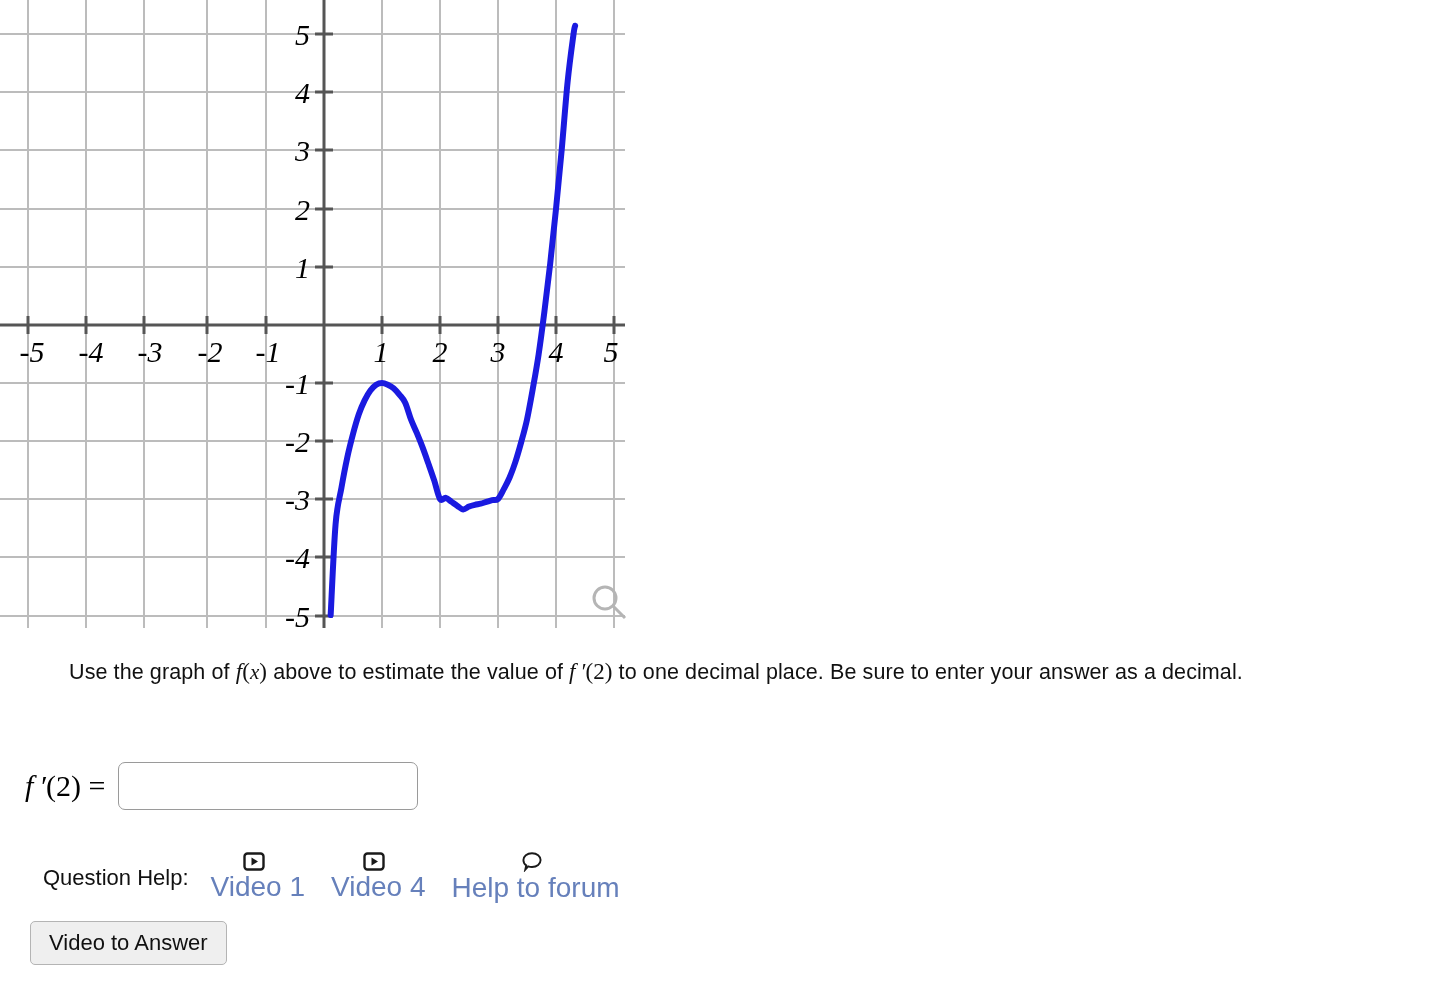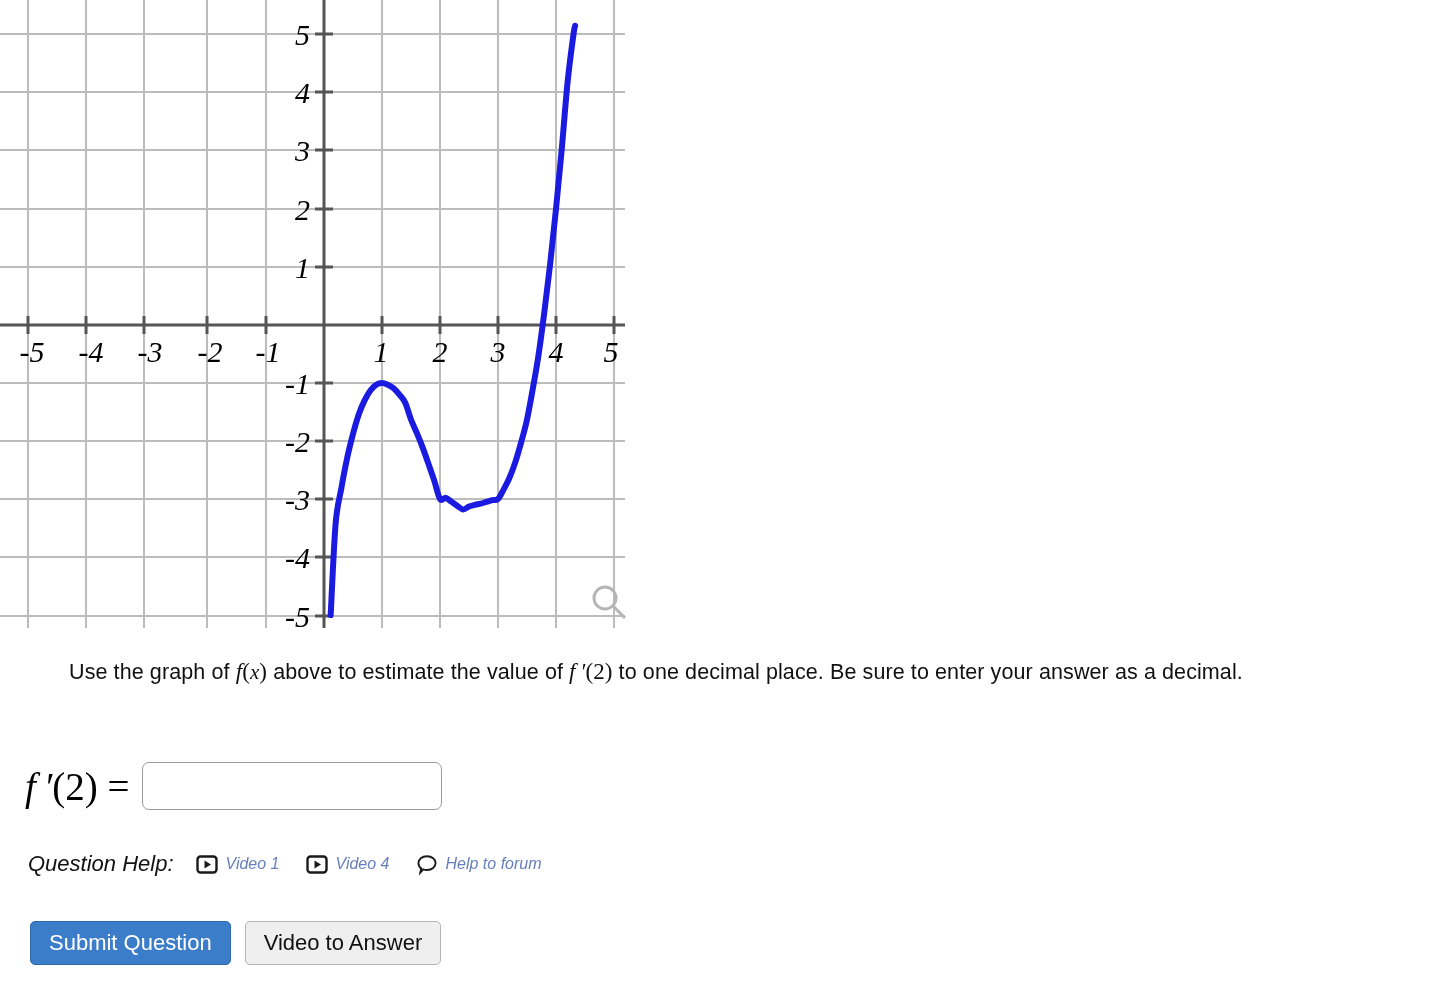--- a/index.html
+++ b/index.html
@@ -66,21 +66,21 @@
   #answer-row {
     position: absolute;
     left: 25px;
     top: 762px;
     display: flex;
     align-items: center;
   }
   #answer-label {
     font-family: "Liberation Serif", serif;
     font-style: italic;
-    font-size: 39px;
+    font-size: 30px;
     margin-right: 13px;
     white-space: nowrap;
   }
   #answer-label .paren,
   #answer-label .num,
   #answer-label .eq {
     font-style: normal;
   }
   #answer-input {
     width: 300px;
@@ -92,39 +92,39 @@
     font-size: 20px;
     font-family: "Liberation Sans", sans-serif;
     padding: 0 10px;
     outline: none;
     color: #111;
   }
 
   
   #question-help {
     position: absolute;
-    left: 28px;
+    left: 43px;
     top: 851px;
     display: flex;
     align-items: center;
     font-size: 22px;
-    font-style: italic;
   }
   #help-label {
     color: #111111;
     margin-right: 22px;
   }
   .help-link {
     display: inline-flex;
     align-items: center;
     color: #6680bb;
     text-decoration: none;
     margin-right: 26px;
-    font-size: 16px;
+    font-size: 28px;
     cursor: pointer;
+    flex-direction: column;
   }
   .help-link .glyph {
     margin-right: 8px;
     display: inline-flex;
     align-items: center;
   }
 
   
   #button-row {
     position: absolute;
@@ -291,15 +291,14 @@
         <path d="M11 2.2 C16 2.2 19.6 5.2 19.6 9.1 C19.6 13 16 16 11 16
                  C9.6 16 8.3 15.8 7.2 15.4 L4.3 18.6 L5.2 14.4
                  C3.3 13.1 2.4 11.2 2.4 9.1 C2.4 5.2 6 2.2 11 2.2 Z" fill="none" stroke="#1a1a1a" stroke-width="1.9"></path>
       </svg>
     </span>
     <span>Help to forum</span>
   </a>
 </div>
 
 <div id="button-row">
-  <button id="submit-button">Submit Question</button>
   <button id="jump-button">Video to Answer</button>
 </div>
 
 </body></html>

